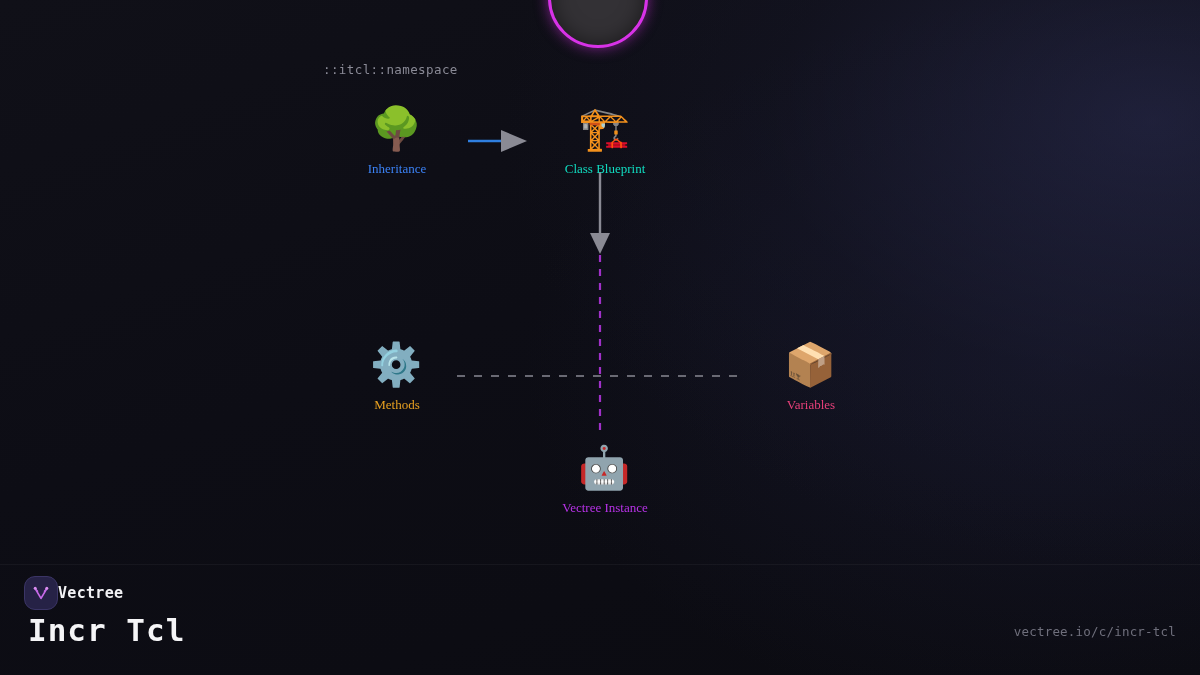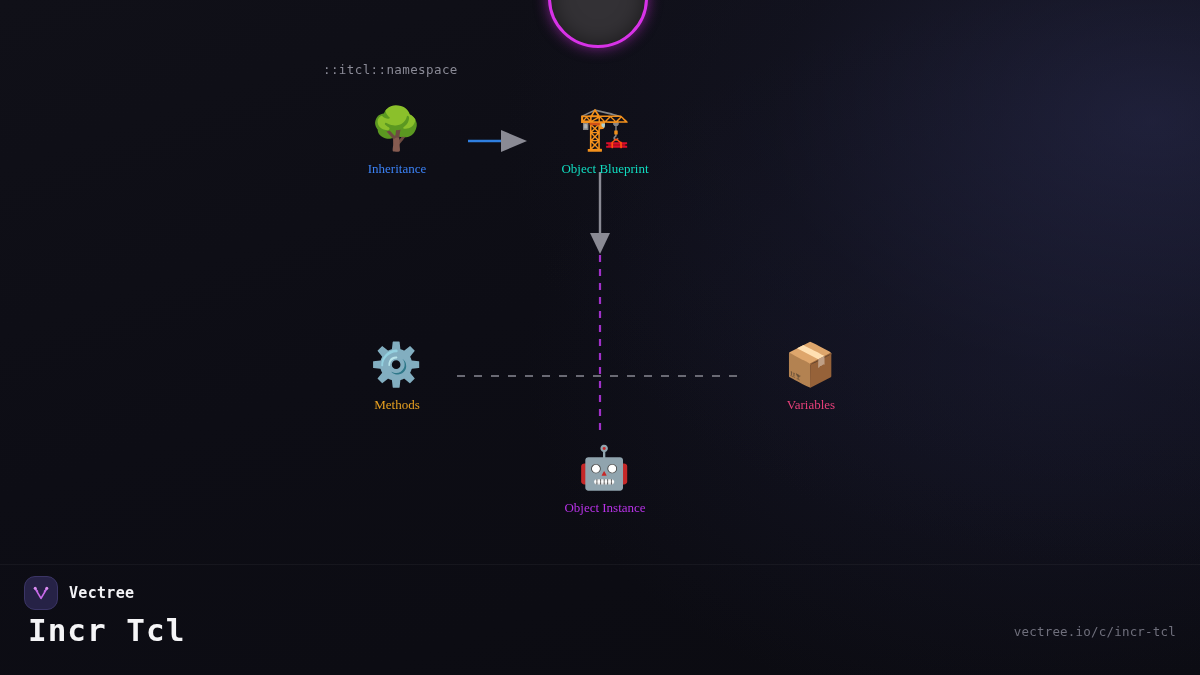--- a/index.html
+++ b/index.html
@@ -100,21 +100,20 @@
     width: 1200px;
     height: 1px;
     background: rgba(255,255,255,0.045);
   }
   .brand-row {
     position: absolute;
     left: 24px;
     top: 576px;
     display: flex;
     align-items: center;
-    gap: 11px;
   }
   .brand-mark {
     width: 34px;
     height: 34px;
     border-radius: 11px;
     background: #262246;
     border: 1px solid #3b3566;
     display: flex;
     align-items: center;
     justify-content: center;
@@ -180,36 +179,36 @@
     </g>
   </svg>
 
   <div class="node" id="node-inheritance" style="left: 397px; top: 104px;">
     <div class="glyph">🌳</div>
     <div class="node-label" style="color: rgb(59, 130, 246);">Inheritance</div>
   </div>
 
   <div class="node" id="node-class" style="left: 605px; top: 104px;">
     <div class="glyph">🏗️</div>
-    <div class="node-label" style="color: rgb(16, 220, 192);">Object Blueprint</div>
+    <div class="node-label" style="color: rgb(16, 220, 192);">Class Blueprint</div>
   </div>
 
   <div class="node" id="node-methods" style="left: 397px; top: 340px;">
     <div class="glyph">⚙️</div>
     <div class="node-label" style="color: rgb(232, 160, 32);">Methods</div>
   </div>
 
   <div class="node" id="node-variables" style="left: 811px; top: 340px;">
     <div class="glyph">📦</div>
     <div class="node-label" style="color: rgb(232, 64, 122);">Variables</div>
   </div>
 
   <div class="node" id="node-object" style="left: 605px; top: 443px;">
     <div class="glyph">🤖</div>
-    <div class="node-label" style="color: rgb(184, 50, 232);">Object Instance</div>
+    <div class="node-label" style="color: rgb(184, 50, 232);">Vectree Instance</div>
   </div>
 
   <div class="footer-rule"></div>
 
   <div class="brand-row">
     <div class="brand-mark">
       <svg width="20" height="20" viewBox="0 0 20 20" xmlns="http://www.w3.org/2000/svg">
         <path d="M4.2 5.6 L10 15.4 L15.8 5.6" fill="none" stroke="#c76ae8" stroke-width="1.7" stroke-linecap="round" stroke-linejoin="round"></path>
         <path d="M4.2 5.6 L6.6 8.2 M15.8 5.6 L13.4 8.2" stroke="#c76ae8" stroke-width="1.4" stroke-linecap="round"></path>
         <circle cx="4.2" cy="5.2" r="1.5" fill="#d98ef0"></circle>

